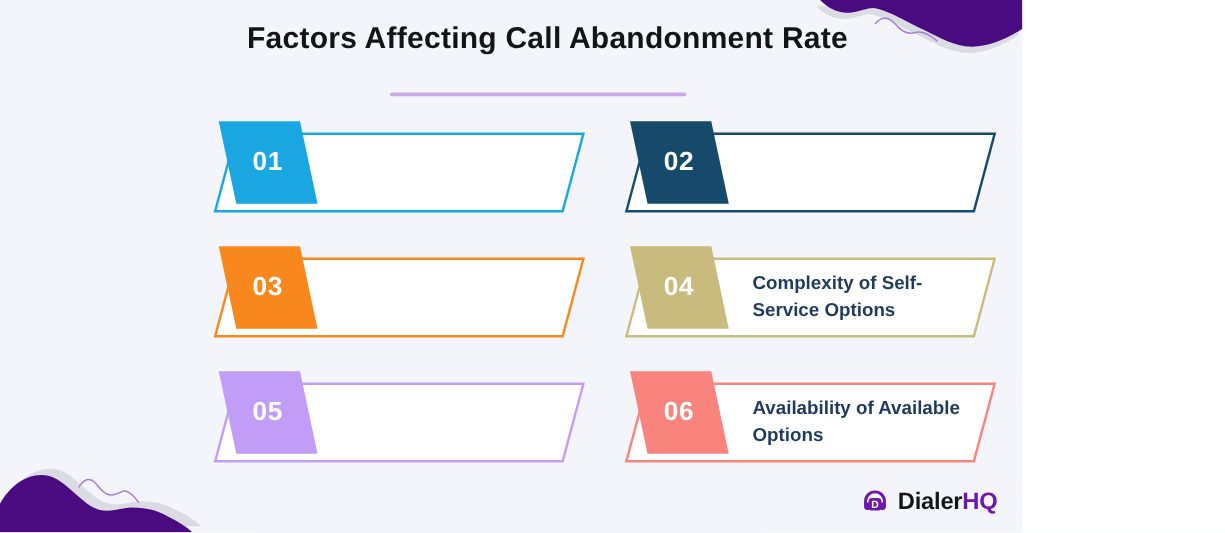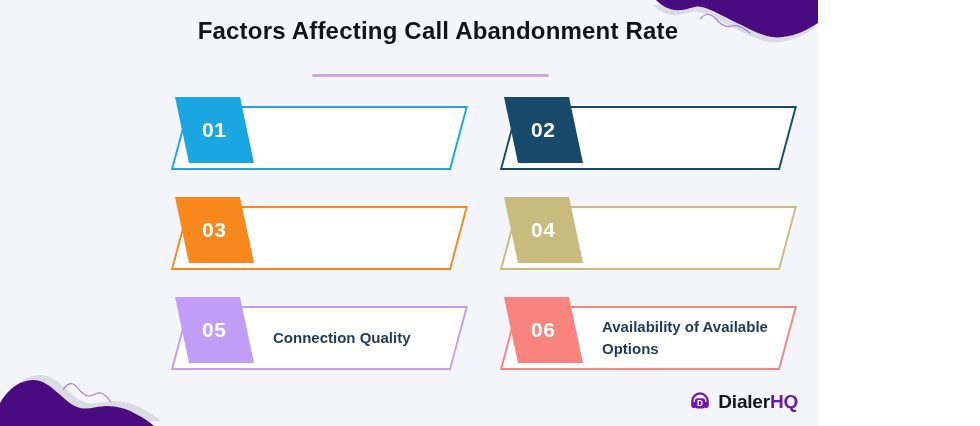--- a/index.html
+++ b/index.html
@@ -93,27 +93,28 @@
       <div class="box"></div>
       <div class="badge">
         <span class="num">03</span>
       </div>
     </div>
     <div class="item" style="--c: #C9BB7D;">
       <div class="box"></div>
       <div class="badge">
         <span class="num">04</span>
       </div>
+      <div class="label">Complexity of Self-
+Service Options</div>
     </div>
     <div class="item" style="--c: #C29DF8;">
       <div class="box"></div>
       <div class="badge">
         <span class="num">05</span>
       </div>
-      <div class="label">Connection Quality</div>
     </div>
     <div class="item" style="--c: #F9837D;">
       <div class="box"></div>
       <div class="badge">
         <span class="num">06</span>
       </div>
       <div class="label">Availability of Available
 Options</div>
     </div>
   </div>

